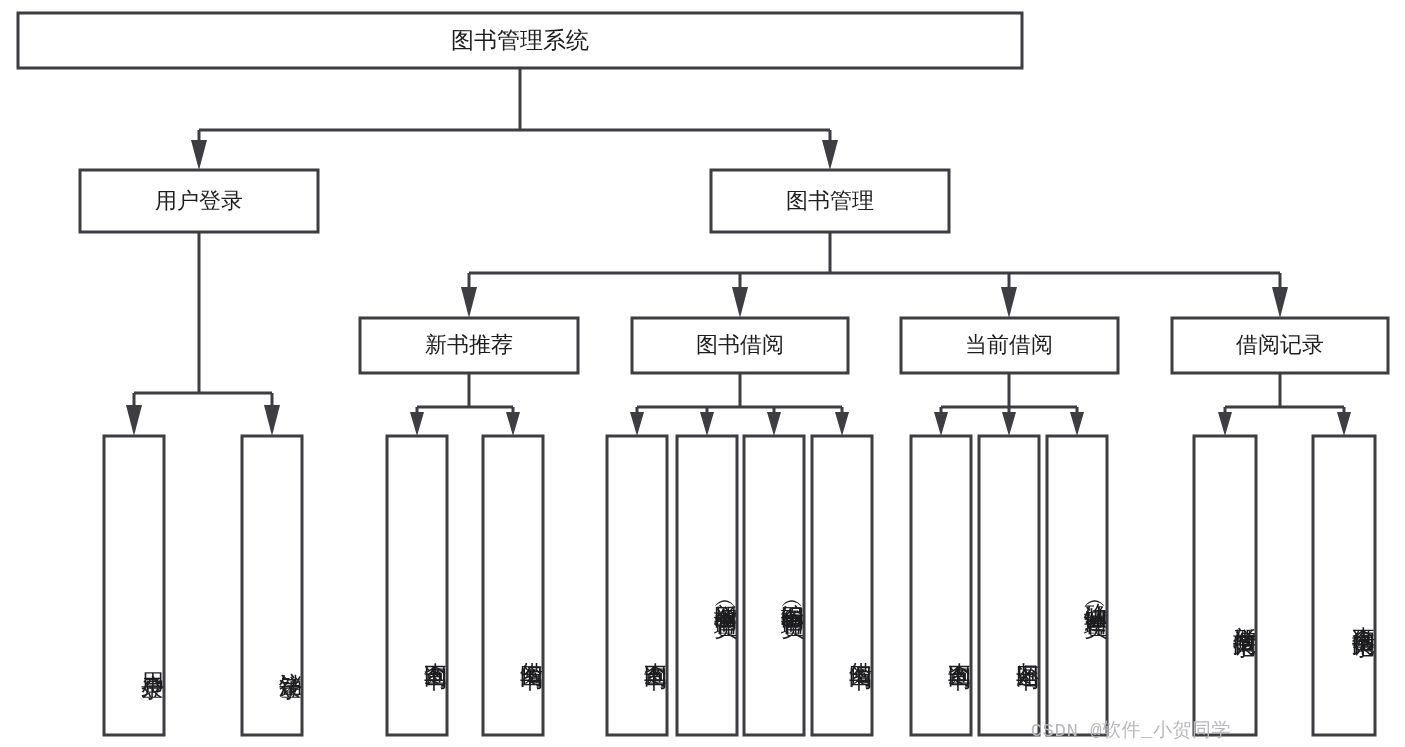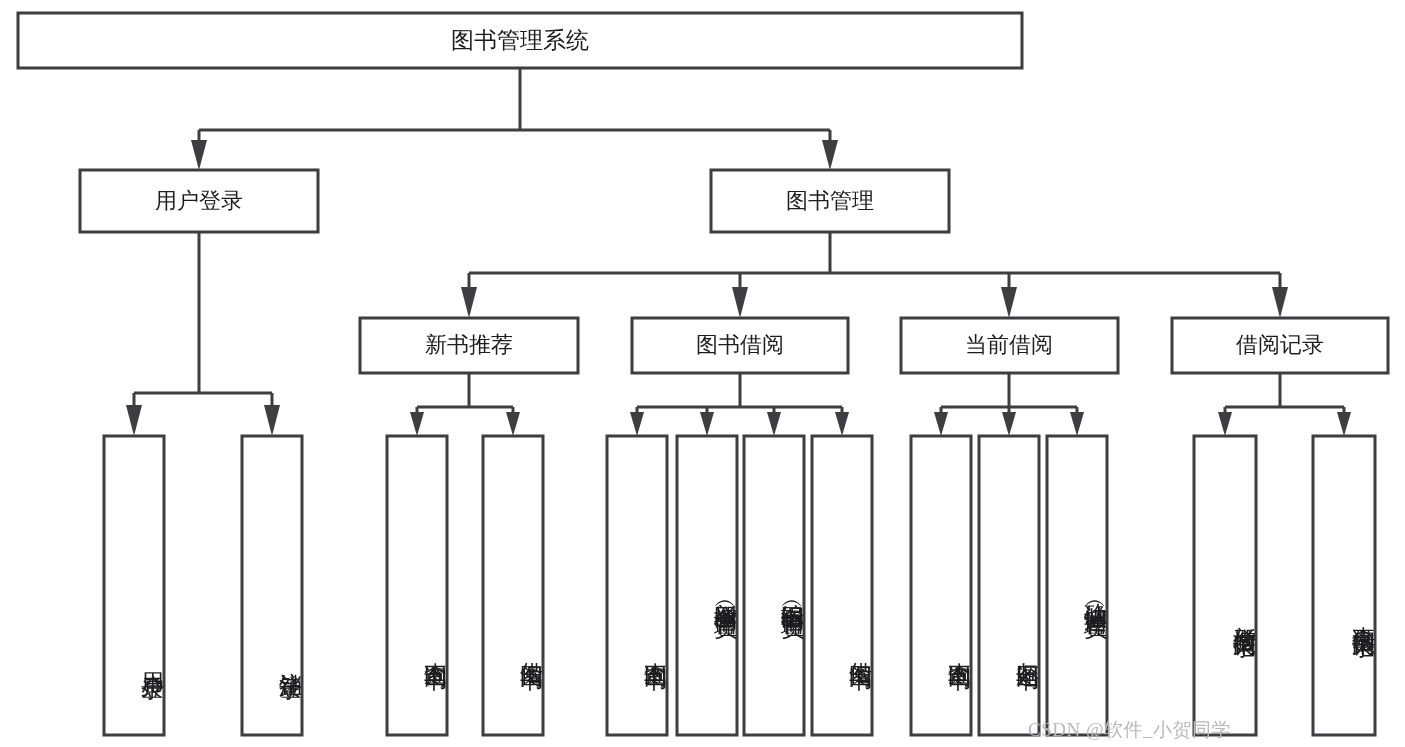--- a/index.html
+++ b/index.html
@@ -63,21 +63,21 @@
     line-height: 1;
     letter-spacing: 2px;
     color: #1d1d20;
     white-space: nowrap;
     pointer-events: none;
   }
   .watermark {
     position: absolute;
     right: 8px;
     bottom: 4px;
-    font-family: Liberation Serif, serif;
+    font-family: Liberation Mono, monospace;
     font-size: 19px;
     color: #b9b9bd;
     white-space: nowrap;
     letter-spacing: 0.5px;
   }
 </style>
 </head>
 <body>
 
 <div id="diagram-root">

